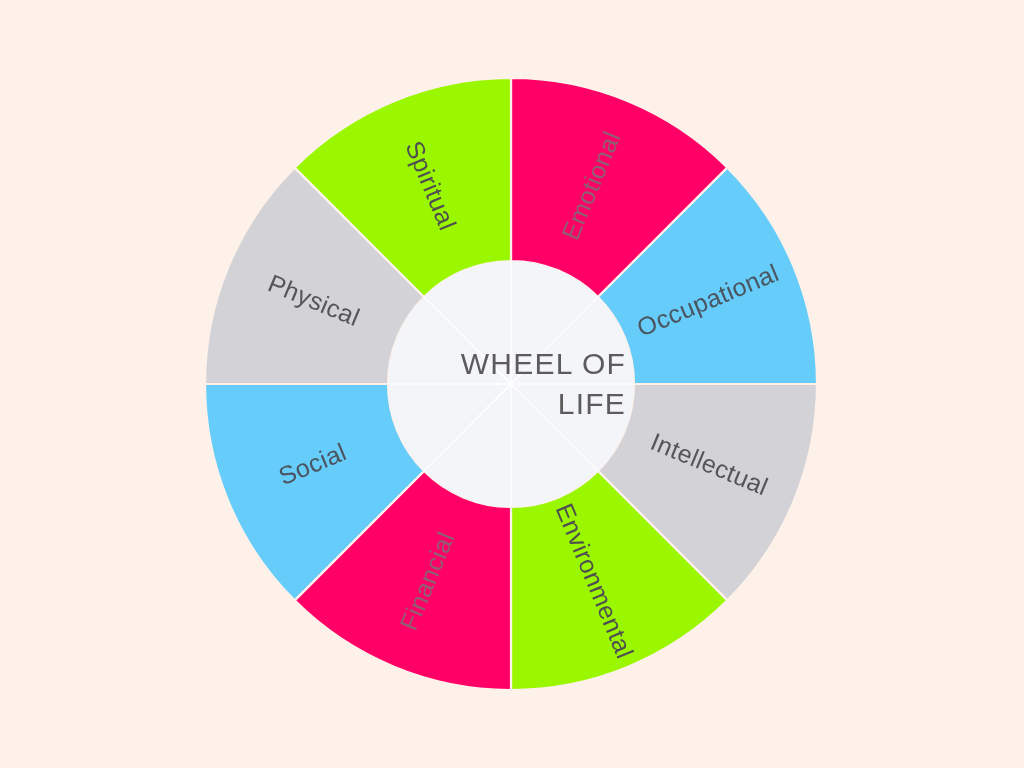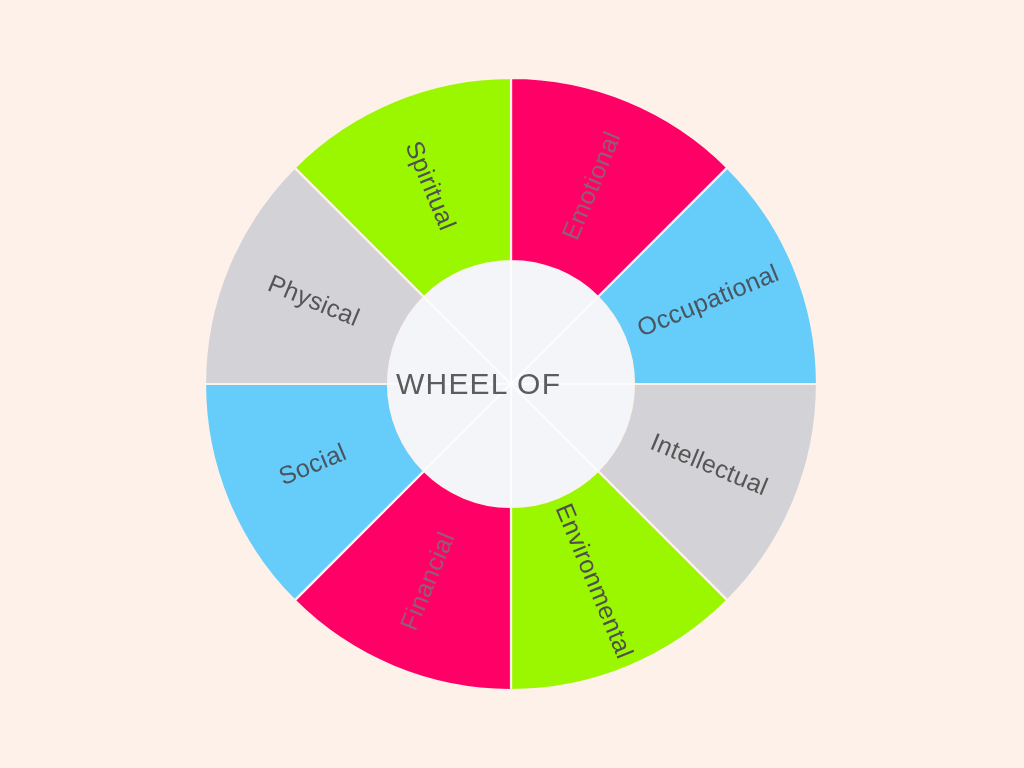--- a/index.html
+++ b/index.html
@@ -58,21 +58,21 @@
   }
   .seg-label.on-gray {
     fill: #555555;
   }
   #center-title {
     position: absolute;
     left: 511px;
     top: 384px;
     transform: translate(-50%, -50%);
     width: 230px;
-    text-align: left;
+    text-align: right;
     font-family: "Liberation Sans", sans-serif;
     font-size: 30px;
     line-height: 1.32;
     letter-spacing: 1.2px;
     color: #5c5c5c;
     pointer-events: none;
     white-space: pre-line;
   }
 </style>
 </head>
@@ -107,15 +107,15 @@
         <text x="708.7102199574153" y="302.1057454738708" class="seg-label on-blue" transform="rotate(-22.5 708.7102199574153 302.1057454738708)">Occupational</text>
         <text x="708.7102199574153" y="465.8942545261292" class="seg-label on-gray" transform="rotate(22.5 708.7102199574153 465.8942545261292)">Intellectual</text>
         <text x="592.8942545261292" y="581.7102199574153" class="seg-label on-green" transform="rotate(67.5 592.8942545261292 581.7102199574153)">Environmental</text>
         <text x="429.1057454738708" y="581.7102199574153" class="seg-label on-pink" transform="rotate(-67.5 429.1057454738708 581.7102199574153)">Financial</text>
         <text x="313.28978004258465" y="465.8942545261292" class="seg-label on-blue" transform="rotate(-22.5 313.28978004258465 465.8942545261292)">Social</text>
         <text x="313.2897800425846" y="302.1057454738709" class="seg-label on-gray" transform="rotate(22.5 313.2897800425846 302.1057454738709)">Physical</text>
         <text x="429.10574547387085" y="186.28978004258462" class="seg-label on-green" transform="rotate(67.5 429.10574547387085 186.28978004258462)">Spiritual</text>
       </g>
   </svg>
 
-  <div id="center-title"><div>WHEEL OF</div></div>
+  <div id="center-title"><div>WHEEL OF</div><div>LIFE</div></div>
 
 </div>
 
 </body></html>

